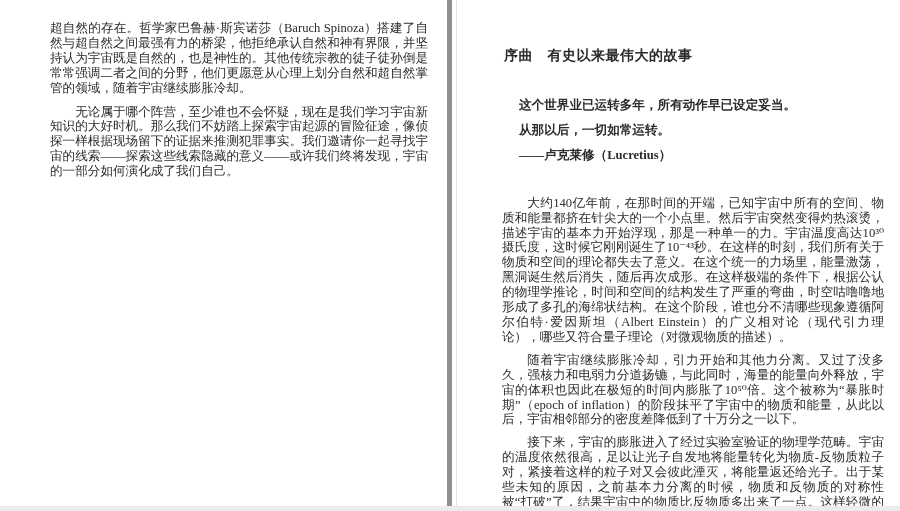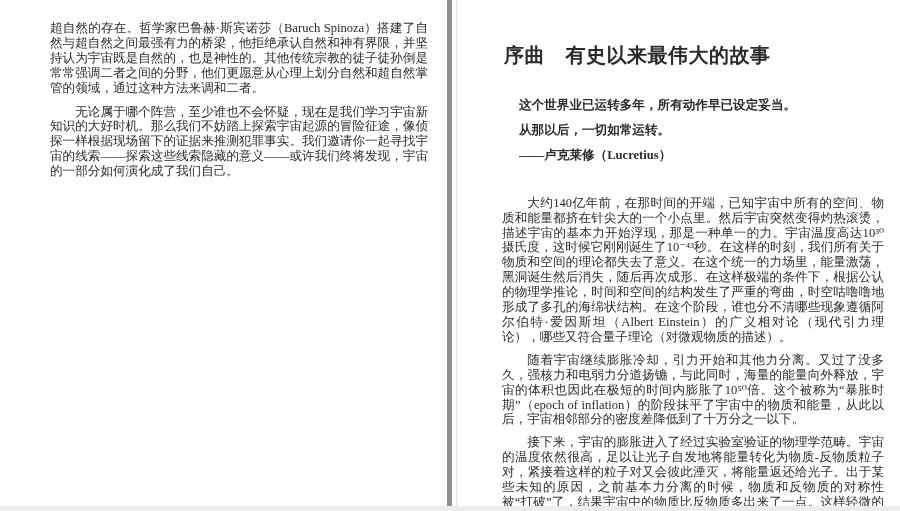--- a/index.html
+++ b/index.html
@@ -32,21 +32,21 @@
   }
   .left-page p.no-indent {
     text-indent: 0;
   }
   .right-page {
     left: 502px;
     top: 0;
     width: 382px;
   }
   .chapter-title {
-    font-size: 20px;
+    font-size: 14px;
     font-weight: bold;
     margin: 46px 0 0 2px;
     line-height: 19px;
     letter-spacing: 0.5px;
     text-align: left;
   }
   .epigraph {
     margin-top: 33px;
     padding-left: 17px;
     font-weight: bold;
@@ -87,21 +87,21 @@
     bottom: 0;
     width: 900px;
     height: 5px;
     background: #ececec;
   }
 </style>
 </head>
 <body>
 
 <div class="page left-page">
-  <p class="no-indent">超自然的存在。哲学家巴鲁赫·斯宾诺莎（Baruch Spinoza）搭建了自然与超自然之间最强有力的桥梁，他拒绝承认自然和神有界限，并坚持认为宇宙既是自然的，也是神性的。其他传统宗教的徒子徒孙倒是常常强调二者之间的分野，他们更愿意从心理上划分自然和超自然掌管的领域，通过这种方法来调和二者。</p>
+  <p class="no-indent">超自然的存在。哲学家巴鲁赫·斯宾诺莎（Baruch Spinoza）搭建了自然与超自然之间最强有力的桥梁，他拒绝承认自然和神有界限，并坚持认为宇宙既是自然的，也是神性的。其他传统宗教的徒子徒孙倒是常常强调二者之间的分野，他们更愿意从心理上划分自然和超自然掌管的领域，随着宇宙继续膨胀冷却。</p>
   <p>无论属于哪个阵营，至少谁也不会怀疑，现在是我们学习宇宙新知识的大好时机。那么我们不妨踏上探索宇宙起源的冒险征途，像侦探一样根据现场留下的证据来推测犯罪事实。我们邀请你一起寻找宇宙的线索——探索这些线索隐藏的意义——或许我们终将发现，宇宙的一部分如何演化成了我们自己。</p>
 </div>
 
 <div class="page-divider"></div>
 <div class="page-crease"></div>
 
 <div class="page right-page">
   <h1 class="chapter-title">序曲　有史以来最伟大的故事</h1>
 
   <div class="epigraph">

